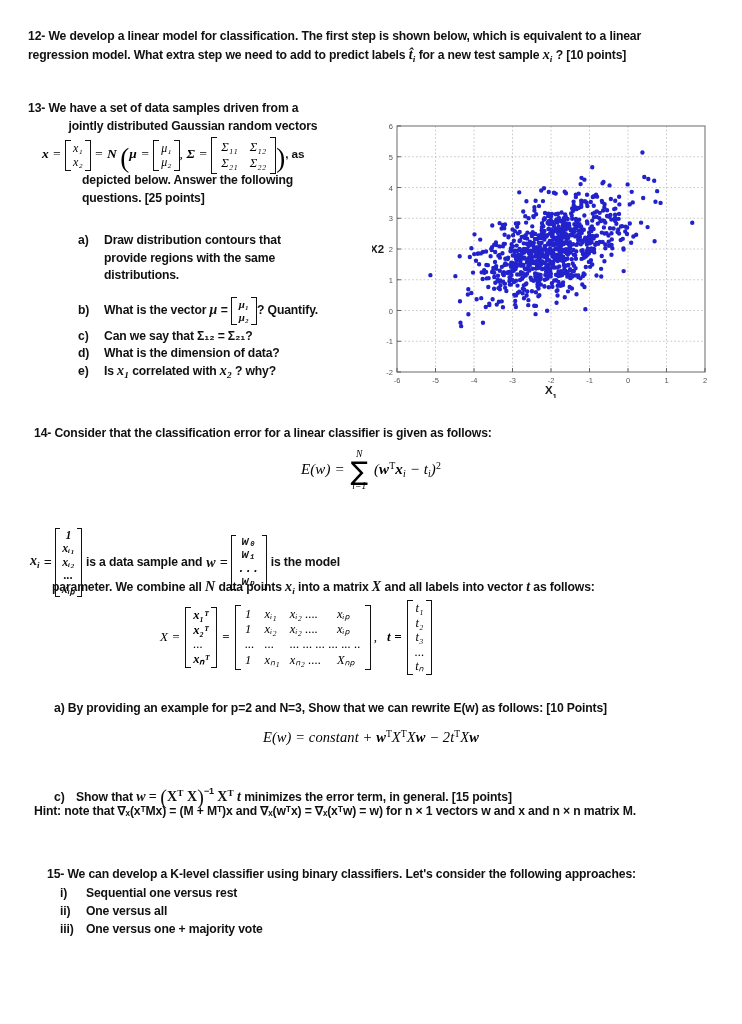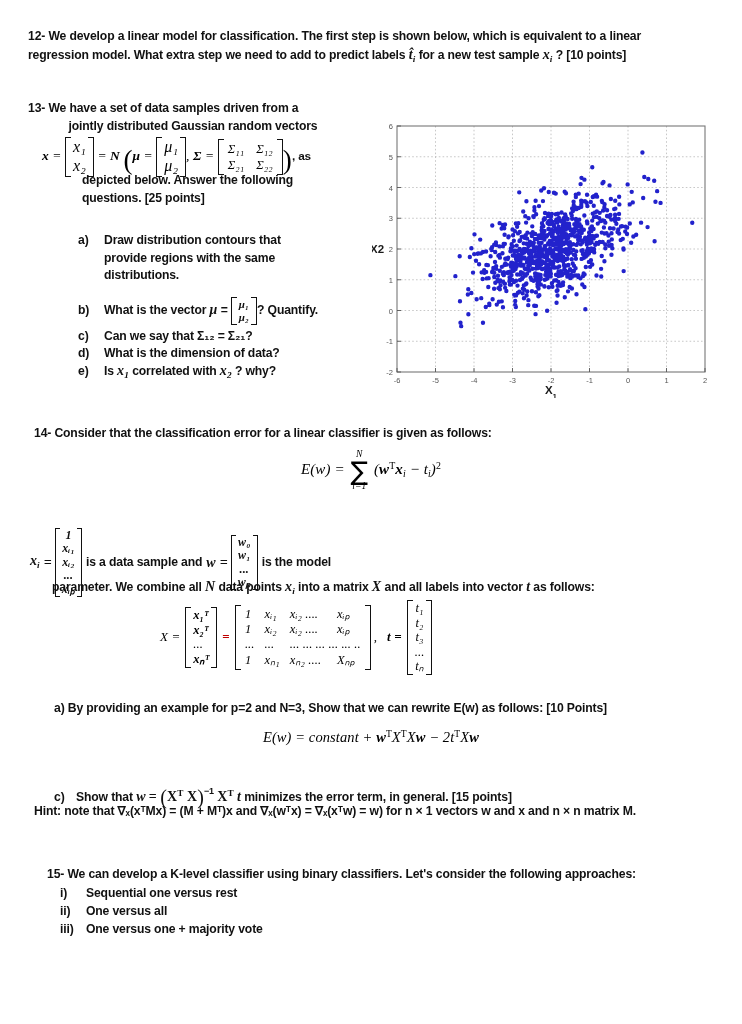--- a/index.html
+++ b/index.html
@@ -72,21 +72,21 @@
     border-top: 1.3px solid #111;
     border-bottom: 1.3px solid #111;
   }
   .brk.l { border-left: 1.3px solid #111; }
   .brk.r { border-right: 1.3px solid #111; }
   .mrows {
     display: inline-flex;
     flex-direction: column;
     padding: 1px 2px;
     line-height: 1.18;
-    font-size: 16px;
+    font-size: 12px;
   }
   .mrows > span { white-space: nowrap; }
   .mgrid {
     display: inline-grid;
     padding: 2px 4px;
     line-height: 1.3;
     font-size: 12.6px;
     column-gap: 12px;
   }
   .paren {
@@ -315,21 +315,21 @@
         <span>...</span>
         <span>xᵢₚ</span>
       </span>
       <span class="brk r" style="width:4px;"></span>
     </span>
     <span style="margin-left:4px;"> is a data sample and </span>
     <span class="math bld" style="margin:0 4px;">w</span>
     <span class="math" style="margin-right:3px;">=</span>
     <span class="mat math">
       <span class="brk l" style="width:4px;"></span>
-      <span class="mrows" style="font-size:12px; line-height:1.12; text-align:center;">
+      <span class="mrows" style="font-size:12px; line-height:1.12; text-align:center;font-family:Liberation Mono, monospace;">
         <span>w₀</span>
         <span>w₁</span>
         <span>...</span>
         <span>wₚ</span>
       </span>
       <span class="brk r" style="width:4px;"></span>
     </span>
     <span style="margin-left:4px;"> is the model</span>
   </div>
 

